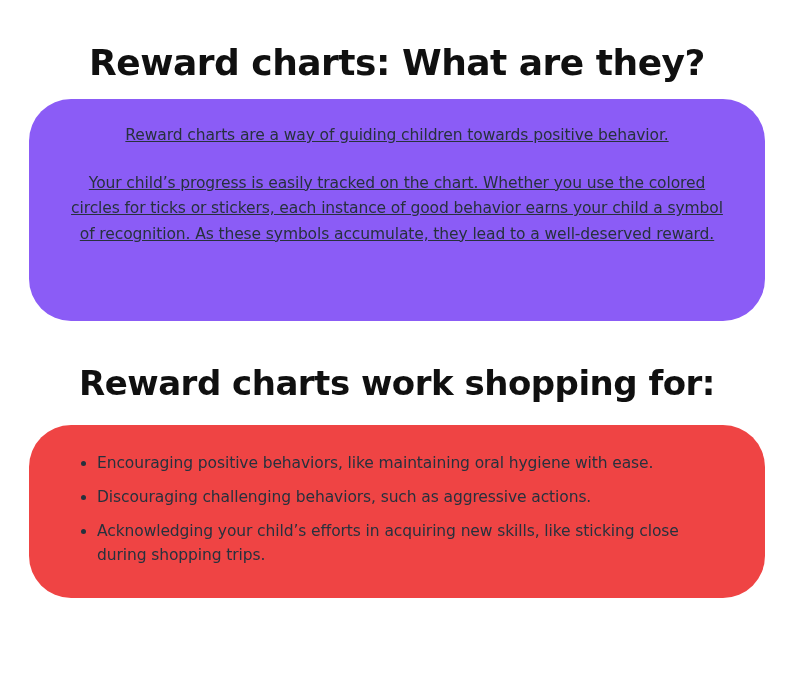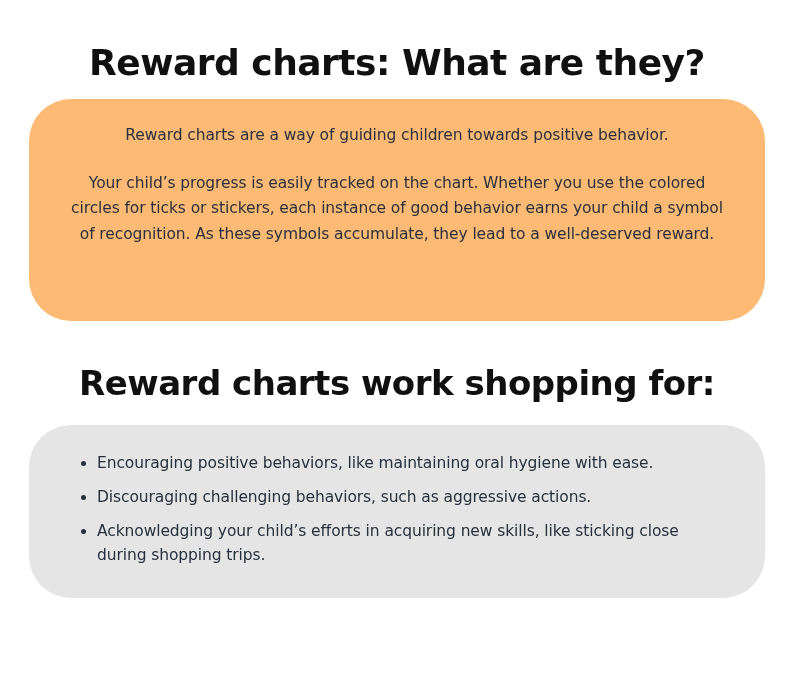--- a/index.html
+++ b/index.html
@@ -38,37 +38,38 @@
     margin-top: 42px;
     margin-bottom: 14px;
     font-size: 34px;
   }
   .card {
     box-sizing: border-box;
     margin: 0 29px;
     border-radius: 42px;
   }
   .card-what {
-    background: #fdba74;
+    background: #8b5cf6;
     padding: 24px 42px 18px 42px;
     min-height: 222px;
+    text-decoration: underline;
   }
   .card-what p {
     text-align: center;
     font-size: 15.5px;
     line-height: 1.65;
     letter-spacing: -0.1px;
     margin: 0 0 22px 0;
     color: #27313d;
   }
   .card-what p:last-child {
     margin-bottom: 4px;
   }
   .card-wonders {
-    background: #e5e5e5;
+    background: #ef4444;
     padding: 26px 44px 30px 36px;
     min-height: 158px;
     margin-top: 22px;
   }
   .card-wonders ul {
     margin: 0;
     padding: 0 0 0 32px;
     list-style: disc;
   }
   .card-wonders li {

